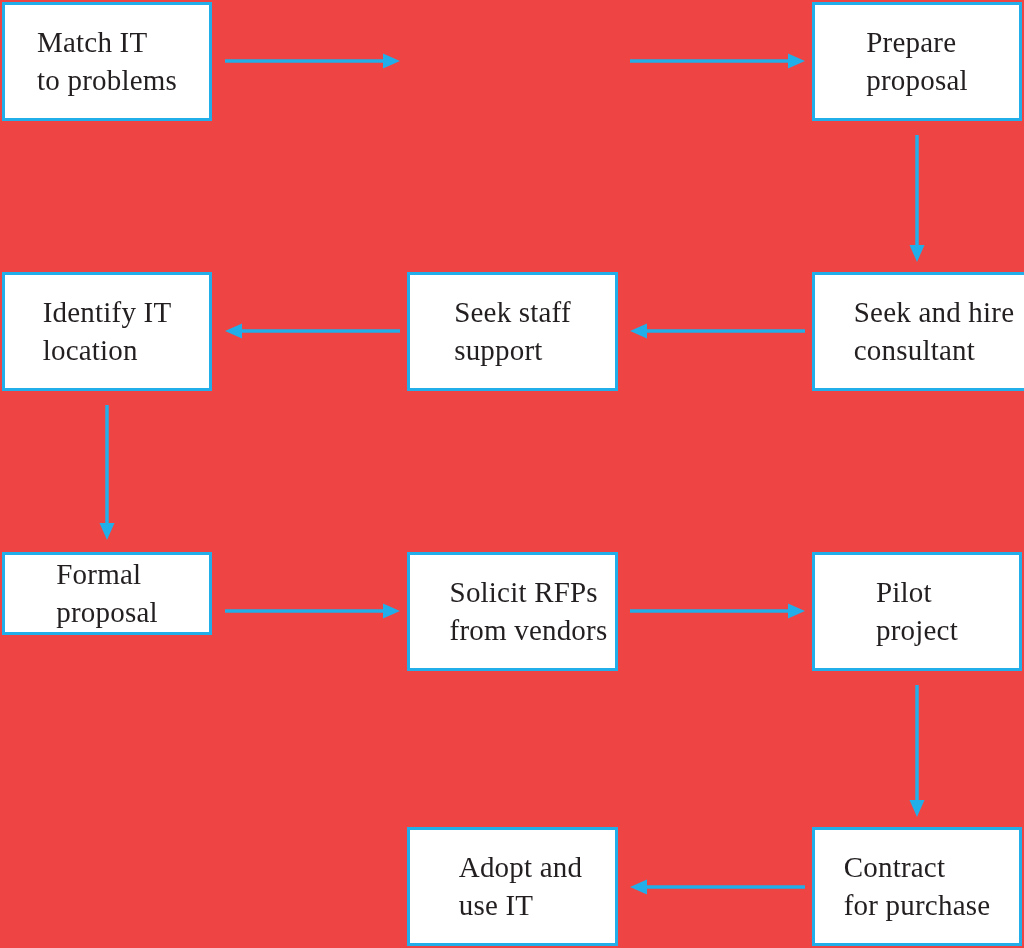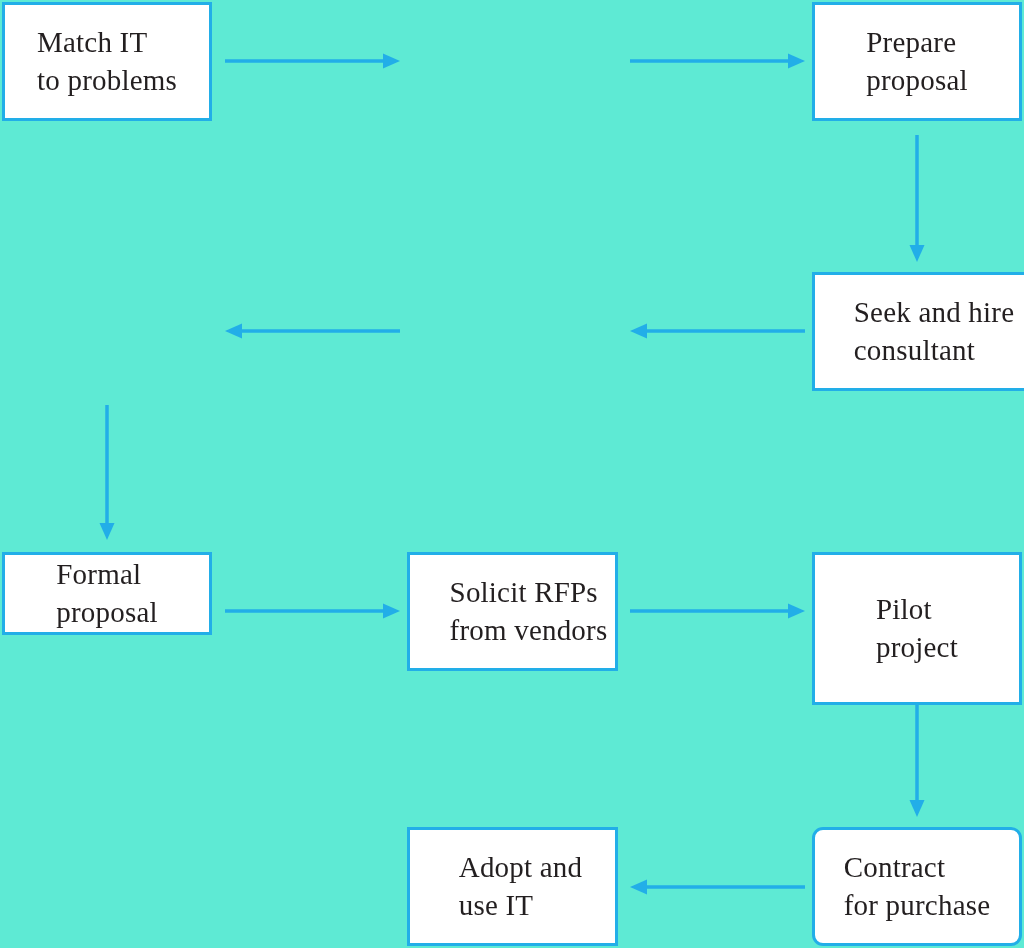--- a/index.html
+++ b/index.html
@@ -41,21 +41,21 @@
     pointer-events: none;
   }
   .connector svg {
     display: block;
     overflow: visible;
   }
 </style>
 </head>
 <body>
 
-<div id="flowchart-canvas" style="background: #5eead4; text-decoration: underline;">
+<div id="flowchart-canvas" style="background: #ef4444; text-decoration: underline;">
     <div class="connector" style="left: 211px; top: 47px; width: 203px; height: 28px;">
       <svg width="203" height="28" viewBox="0 0 203 28">
         <line x1="14" y1="14" x2="174" y2="14" stroke="#22AEE8" stroke-width="3.5"></line>
         <polygon points="189,14 172,6.5 172,21.5" fill="#22AEE8"></polygon>
       </svg>
     </div>
     <div class="connector" style="left: 616px; top: 47px; width: 203px; height: 28px;">
       <svg width="203" height="28" viewBox="0 0 203 28">
         <line x1="14" y1="14" x2="174" y2="14" stroke="#22AEE8" stroke-width="3.5"></line>
         <polygon points="189,14 172,6.5 172,21.5" fill="#22AEE8"></polygon>
@@ -114,33 +114,41 @@
 to problems</div>
     </div>
     <div class="node-box" style="left: 812px; top: 2px; width: 210px; height: 119px; border-color: rgb(34, 174, 232);">
       <div class="node-label" style="color: rgb(35, 31, 32);">Prepare
 proposal</div>
     </div>
     <div class="node-box" style="left: 812px; top: 272px; width: 244px; height: 119px; border-color: rgb(34, 174, 232);">
       <div class="node-label" style="color: rgb(35, 31, 32);">Seek and hire
 consultant</div>
     </div>
+    <div class="node-box" style="left: 407px; top: 272px; width: 211px; height: 119px; border-color: rgb(34, 174, 232);">
+      <div class="node-label" style="color: rgb(35, 31, 32);">Seek staff
+support</div>
+    </div>
+    <div class="node-box" style="left: 2px; top: 272px; width: 210px; height: 119px; border-color: rgb(34, 174, 232);">
+      <div class="node-label" style="color: rgb(35, 31, 32);">Identify IT
+location</div>
+    </div>
     <div class="node-box" style="left: 2px; top: 552px; width: 210px; height: 83px; border-color: rgb(34, 174, 232);">
       <div class="node-label" style="color: rgb(35, 31, 32);">Formal
 proposal</div>
     </div>
     <div class="node-box" style="left: 407px; top: 552px; width: 211px; height: 119px; border-color: rgb(34, 174, 232);">
       <div class="node-label" style="color: rgb(35, 31, 32); margin-left: 32px;">Solicit RFPs
 from vendors</div>
     </div>
-    <div class="node-box" style="left: 812px; top: 552px; width: 210px; height: 153px; border-color: rgb(34, 174, 232);">
+    <div class="node-box" style="left: 812px; top: 552px; width: 210px; height: 119px; border-color: rgb(34, 174, 232);">
       <div class="node-label" style="color: rgb(35, 31, 32);">Pilot
 project</div>
     </div>
-    <div class="node-box" style="left: 812px; top: 827px; width: 210px; height: 119px; border-color: rgb(34, 174, 232); border-radius: 11px;">
+    <div class="node-box" style="left: 812px; top: 827px; width: 210px; height: 119px; border-color: rgb(34, 174, 232);">
       <div class="node-label" style="color: rgb(35, 31, 32);">Contract
 for purchase</div>
     </div>
     <div class="node-box" style="left: 407px; top: 827px; width: 211px; height: 119px; border-color: rgb(34, 174, 232); padding-left: 16px;">
       <div class="node-label" style="color: rgb(35, 31, 32);">Adopt and
 use IT</div>
     </div>
   </div>
 
 </body></html>

